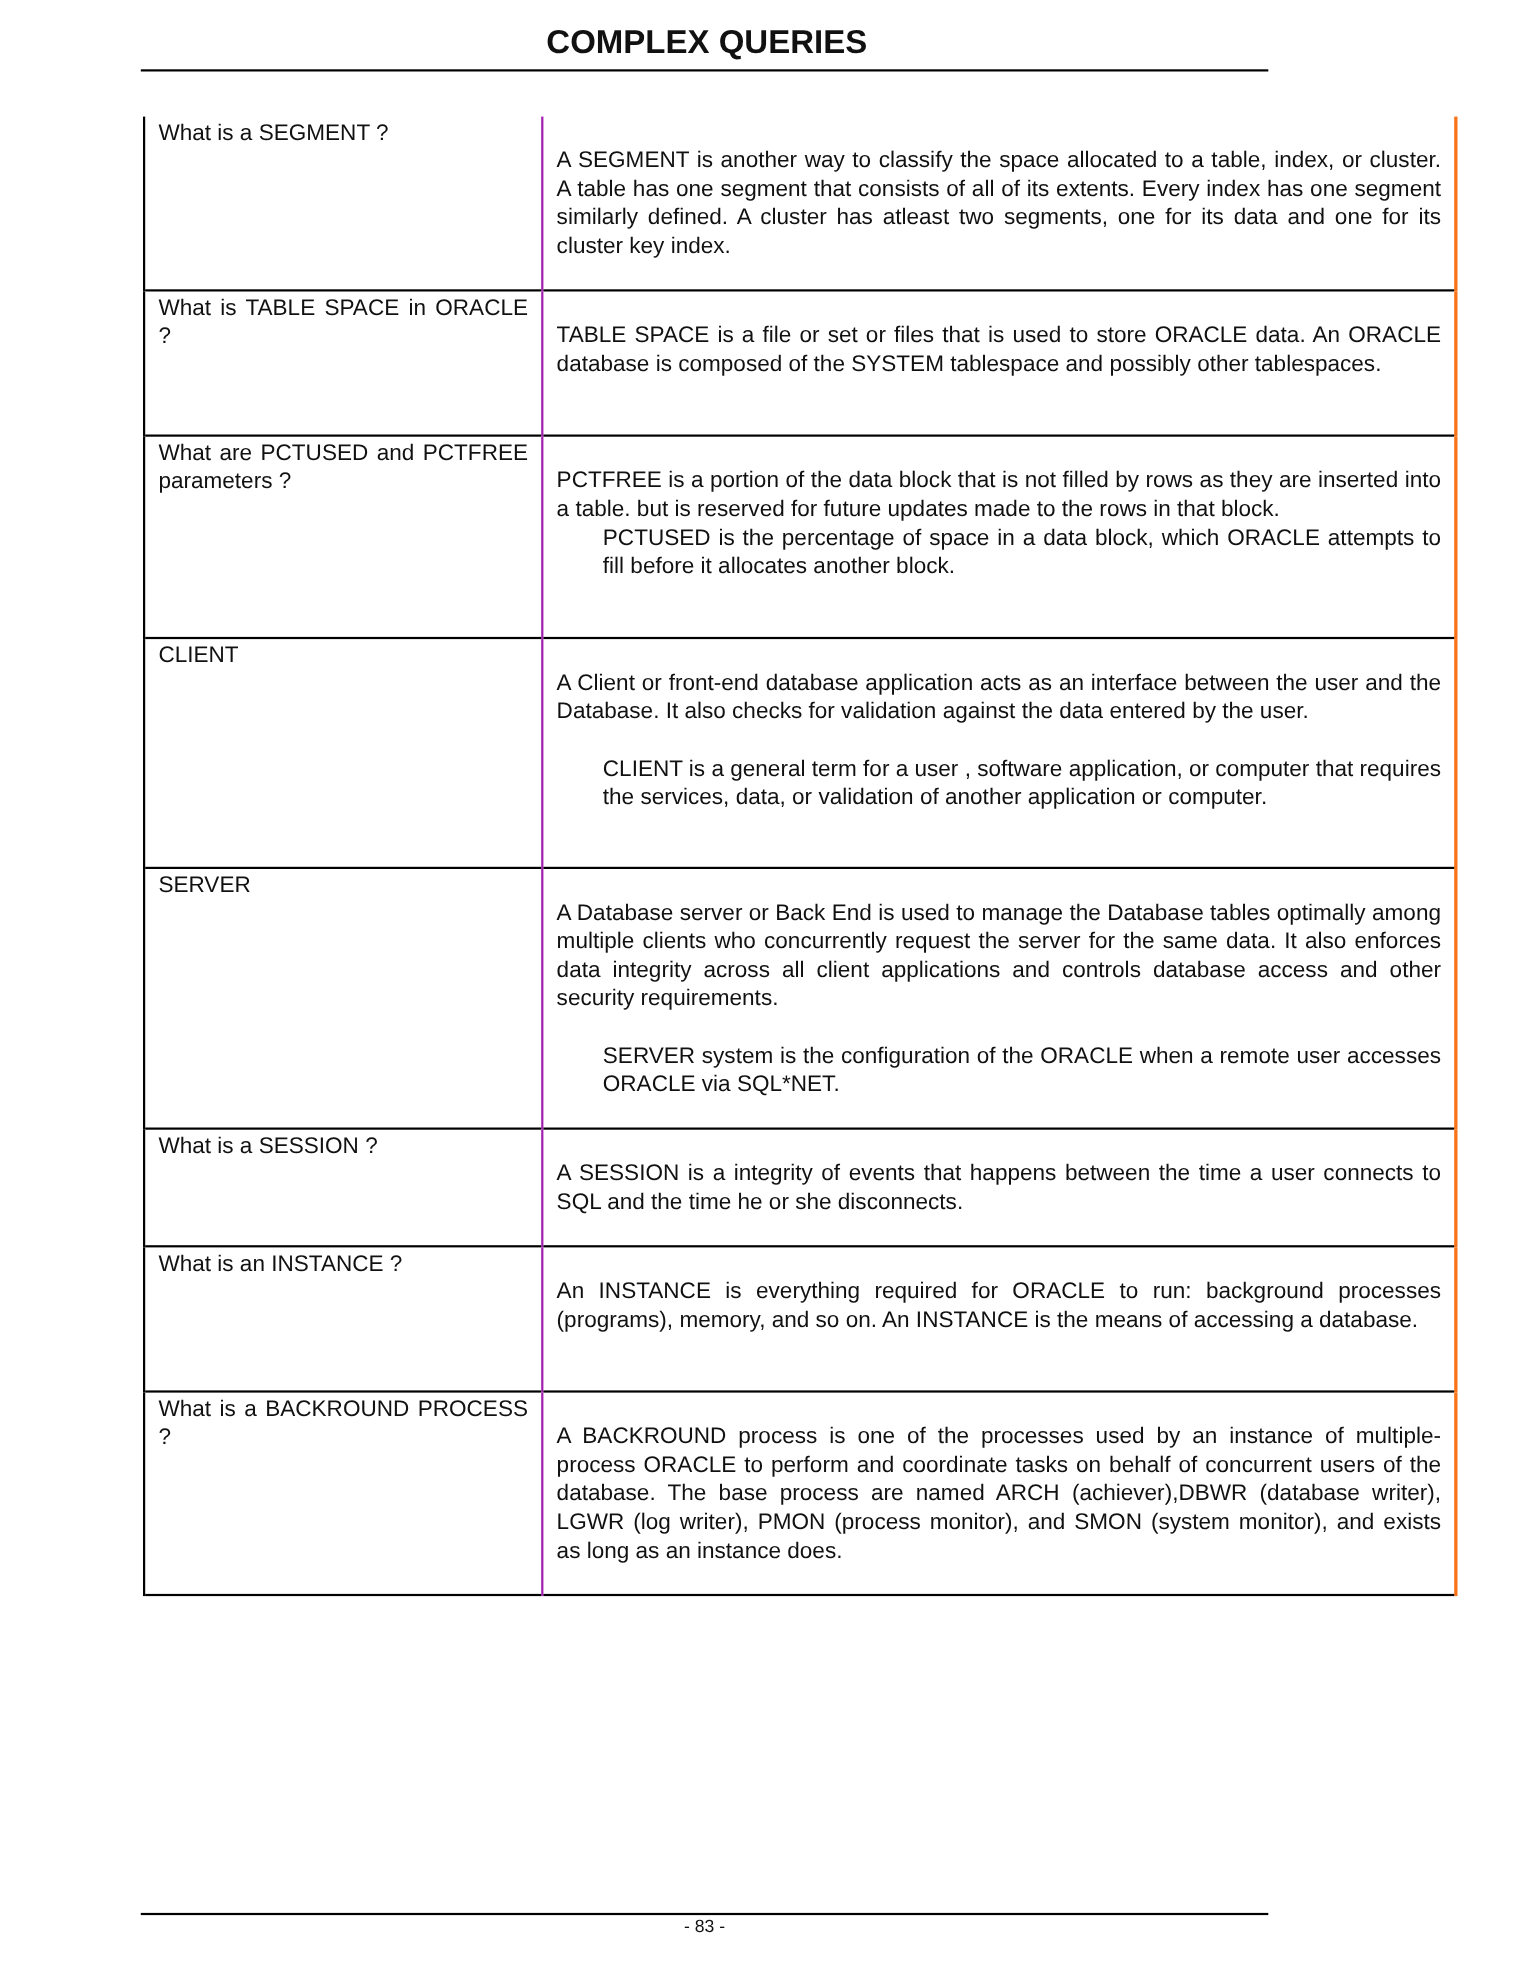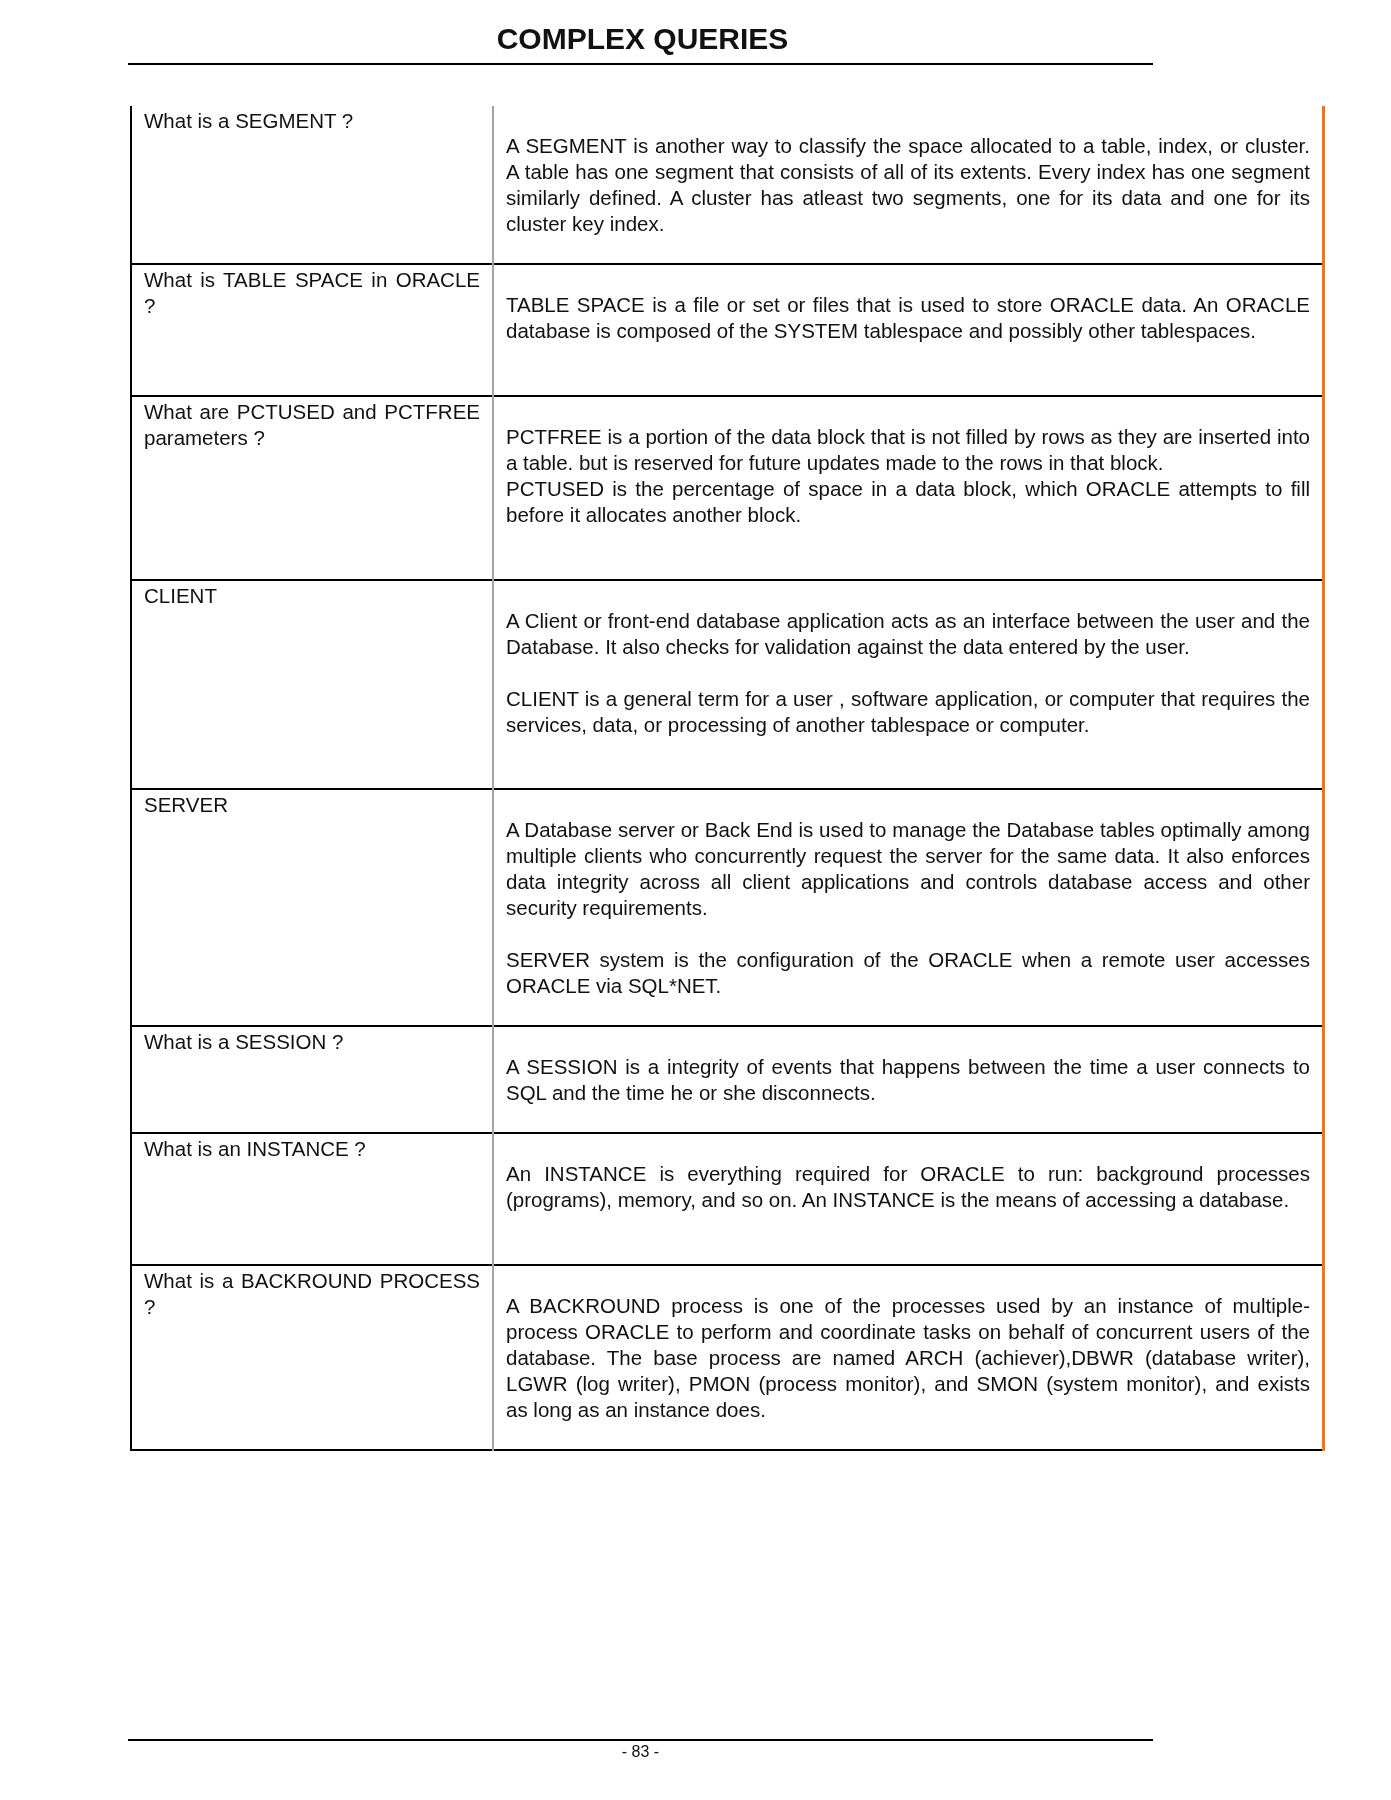--- a/index.html
+++ b/index.html
@@ -6,27 +6,27 @@
   body { width: 1391px; height: 1800px; position: relative; overflow: hidden;
          font-family: "Liberation Sans", sans-serif; color: #111; }
   .title { position: absolute; left: 130px; width: 1025px; top: 22px; text-align: center;
            font-weight: bold; font-size: 30px; letter-spacing: 0px; }
   .rule { position: absolute; left: 128px; width: 1025px; height: 2px; background: #000; }
   .rule.top { top: 63px; }
   .rule.bottom { top: 1739px; }
   .pagenum { position: absolute; left: 128px; width: 1025px; top: 1743px; text-align: center; font-size: 16px; }
   table.qa { position: absolute; left: 130px; top: 106px; width: 1195px; border-collapse: collapse; }
   table.qa td { vertical-align: top; font-size: 20.5px; line-height: 26px; padding: 0; }
-  table.qa td.q { width: 336px; border-left: 2px solid #000; border-right: 2px solid #a3a3a3;
+  table.qa td.q { width: 336px; border-left: 2px solid #000; border-right: 2px solid #a21caf;
                   padding: 2px 12px 0 12px; text-align: justify; text-align-last: left; }
   table.qa td.a { border-right: 3px solid #f97316; padding: 27px 12px 26px 12px; text-align: justify; }
   table.qa tr { border-bottom: 2px solid #000; }
   table.qa tr:first-child td.q, table.qa tr:first-child td.a { border-top: none; }
   .a p { margin: 0; }
-  .a p + p { margin-top: 26px; }
+  .a p + p { margin-top: 26px; margin-left: 42px; }
   .a p.cont { margin-top: 0; }
 </style>
 </head>
 <body>
 
 <div class="title">COMPLEX QUERIES</div>
 <div class="rule top"></div>
 
 <table class="qa">
   <tbody id="qa-body">
@@ -46,21 +46,21 @@
         <td class="q">What are PCTUSED and PCTFREE parameters ?</td>
         <td class="a">
           <p>PCTFREE is a  portion of the data block that is not filled by rows as they are inserted into a table. but is reserved for future updates made to the rows in that block.</p>
           <p class="cont">PCTUSED is the percentage of space in a data block, which ORACLE  attempts to fill before it allocates another block.</p>
         </td>
       </tr>
       <tr style="height: 209px;">
         <td class="q">CLIENT</td>
         <td class="a">
           <p>A Client or front-end database application acts as an interface between the user and the Database. It also checks for validation against the data entered by the user.</p>
-          <p>CLIENT is a general term for a user , software application, or computer that requires the services, data, or processing of another tablespace or computer.</p>
+          <p>CLIENT is a general term for a user , software application, or computer that requires the services, data, or validation of another application or computer.</p>
         </td>
       </tr>
       <tr style="height: 237px;">
         <td class="q">SERVER</td>
         <td class="a">
           <p>A Database server or Back End is used to manage the Database tables optimally among multiple clients who concurrently request the server for the same data. It also enforces data integrity across all client applications and controls database access and other security requirements.</p>
           <p>SERVER system is the configuration of the ORACLE when a remote user accesses ORACLE via SQL*NET.</p>
         </td>
       </tr>
       <tr style="height: 105px; border-radius: 25px;">

